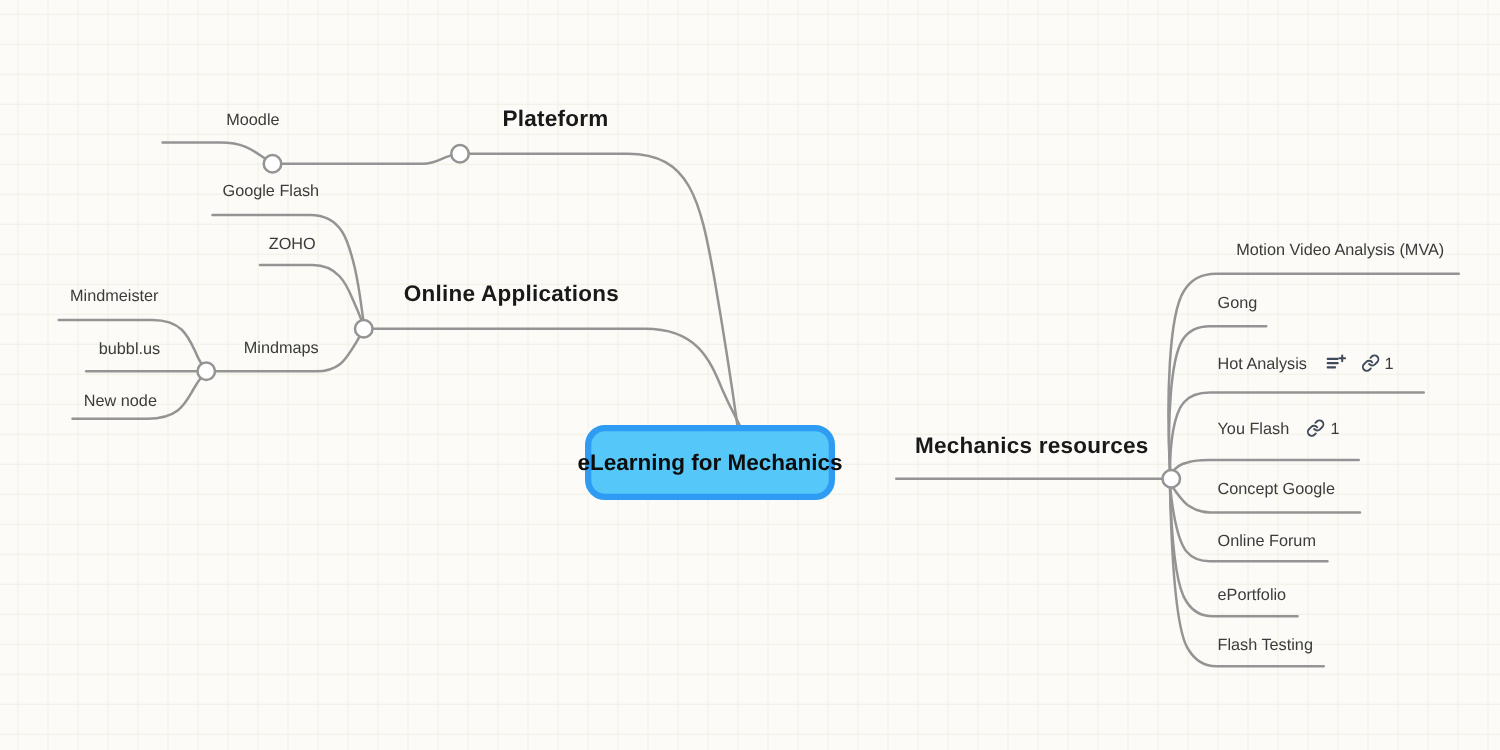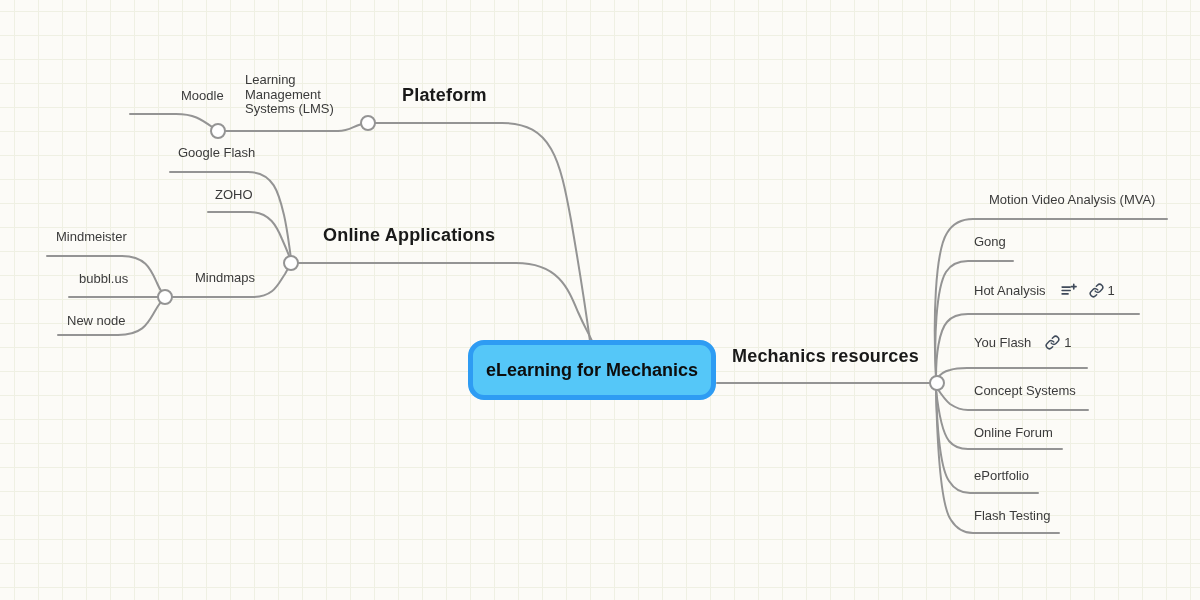--- a/index.html
+++ b/index.html
@@ -26,21 +26,21 @@
   }
   .label.wrap{white-space:normal;}
   .topic{
     position:absolute;
     font-size:18px;line-height:19px;font-weight:700;
     color:#191919;white-space:nowrap;
     letter-spacing:0.2px;
   }
   .root-node{
     position:absolute;left:468px;top:340px;
-    width:248px;height:60px;
+    width:200px;height:60px;
     box-sizing:border-box;
     background:#55c7f8;
     border:5px solid #2e9cf3;
     border-radius:16px;
     display:flex;align-items:center;justify-content:center;
   }
   .root-node .root-label{
     font-size:18px;font-weight:700;color:#0d0d0d;white-space:nowrap;
   }
   .icon-row{
@@ -101,21 +101,20 @@
   </svg>
 
   <div class="root-node">
     <span class="root-label">eLearning for Mechanics</span>
   </div>
 
   <div class="topic" style="left:402px;top:86px;">Plateform</div>
   <div class="topic" style="left:323px;top:226px;">Online Applications</div>
   <div class="topic" style="left:732px;top:347px;">Mechanics resources</div>
 
-  <div class="label wrap" style="left:245px;top:73px;width:98px;">Learning Management Systems (LMS)</div>
   <div class="label" style="left:137px;top:89px;margin-left:44px;">Moodle</div>
 
   <div class="label" style="left:178px;top:146px;">Google Flash</div>
   <div class="label" style="left:215px;top:188px;">ZOHO</div>
   <div class="label" style="left:195px;top:271px;">Mindmaps</div>
   <div class="label" style="left:56px;top:230px;">Mindmeister</div>
   <div class="label" style="left:79px;top:272px;">bubbl.us</div>
   <div class="label" style="left:67px;top:314px;">New node</div>
 
   <div class="label" style="left:974px;top:193px;padding-left:15px;">Motion Video Analysis (MVA)</div>
@@ -143,18 +142,18 @@
     <span class="node-text">You Flash</span>
     <span class="mini-icon">
       <svg width="15" height="15" viewBox="0 0 24 24" fill="none" stroke="currentColor" stroke-width="2.4" stroke-linecap="round" stroke-linejoin="round">
         <path d="M10 13a5 5 0 0 0 7.54.54l3-3a5 5 0 0 0-7.07-7.07l-1.72 1.71"></path>
         <path d="M14 11a5 5 0 0 0-7.54-.54l-3 3a5 5 0 0 0 7.07 7.07l1.71-1.71"></path>
       </svg>
     </span>
     <span class="count">1</span>
   </div>
 
-  <div class="label" style="left:974px;top:384px;">Concept Systems</div>
+  <div class="label" style="left:974px;top:384px;">Concept Google</div>
   <div class="label" style="left:974px;top:426px;">Online Forum</div>
   <div class="label" style="left:974px;top:469px;">ePortfolio</div>
   <div class="label" style="left:974px;top:509px;">Flash Testing</div>
 
 </div>
 
 </body></html>

